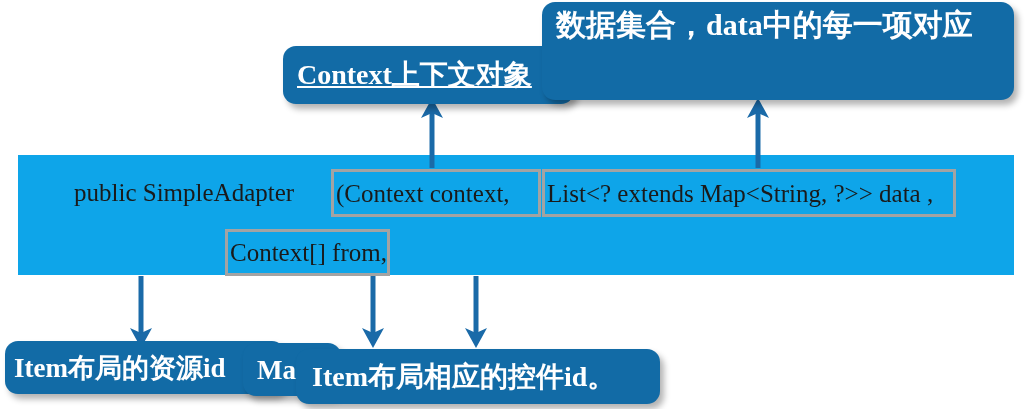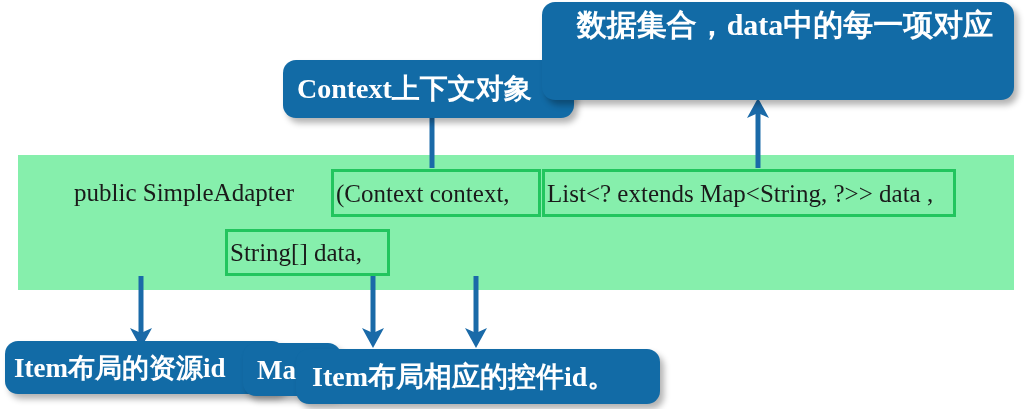--- a/index.html
+++ b/index.html
@@ -18,35 +18,35 @@
     background: #ffffff;
     overflow: hidden;
   }
 
   
   .code-panel {
     position: absolute;
     left: 18px;
     top: 155px;
     width: 996px;
-    height: 135px;
-    background: #86efac;
+    height: 120px;
+    background: #0ea5e9;
   }
   .code-plain {
     position: absolute;
     white-space: pre;
     font-family: "Liberation Serif", "DejaVu Serif", serif;
     font-size: 25px;
     color: #1a1a1a;
   }
   
   .frag {
     position: absolute;
     box-sizing: border-box;
-    border: 3px solid #22c55e;
+    border: 3px solid #a3a3a3;
     background: transparent;
     font-family: "Liberation Serif", "DejaVu Serif", serif;
     font-size: 25px;
     color: #1a1a1a;
     white-space: pre;
     display: flex;
     align-items: center;
     padding-left: 2px;
     line-height: 1;
   }
@@ -61,21 +61,20 @@
     font-family: "Liberation Serif", "DejaVu Serif", serif;
     font-weight: bold;
     box-shadow: 4px 5px 6px rgba(0,0,0,0.30);
     display: flex;
     align-items: center;
     overflow: hidden;
     white-space: nowrap;
   }
   .callout span {
     display: block;
-    text-align: center;
   }
   .callout.two-line {
     display: block;
     padding-top: 6px;
   }
   .callout.two-line span {
     line-height: 1.12;
     white-space: nowrap;
   }
 
@@ -91,25 +90,25 @@
 
   <div class="code-panel">
 
     <div class="code-plain" style="left:56px; top:24px;">public SimpleAdapter</div>
 
     <div class="frag" style="left:313px; top:14px; width:210px; height:48px;">(Context context,</div>
 
     <div class="frag" style="left:524px; top:14px; width:414px; height:48px;">List&lt;? extends Map&lt;String, ?&gt;&gt; data ,</div>
 
 
-    <div class="frag" style="left:207px; top:74px; width:165px; height:47px;">String[] data,</div>
+    <div class="frag" style="left:207px; top:74px; width:165px; height:47px;">Context[] from,</div>
 
   </div>
 
-  <div class="callout" style="left:283px; top:60px; width:291px; height:58px; font-size:28px; padding-left:14px; z-index:2;">
+  <div class="callout" style="left:283px; top:46px; width:291px; height:58px; font-size:28px; padding-left:14px; z-index:2;text-decoration:underline;">
     <span>Context上下文对象</span>
   </div>
 
   <div class="callout two-line" style="left:542px; top:2px; width:472px; height:98px; font-size:30px; padding-left:14px; z-index:3;">
     <span>数据集合，data中的每一项对应</span>
   </div>
 
   <svg class="arrow" style="left:416px; top:98px;" width="32" height="70">
     <line x1="16" y1="70" x2="16" y2="12" stroke="#1a6aa8" stroke-width="5"></line>
     <polygon points="16,0 27,20 16,15 5,20" fill="#1a6aa8"></polygon>

